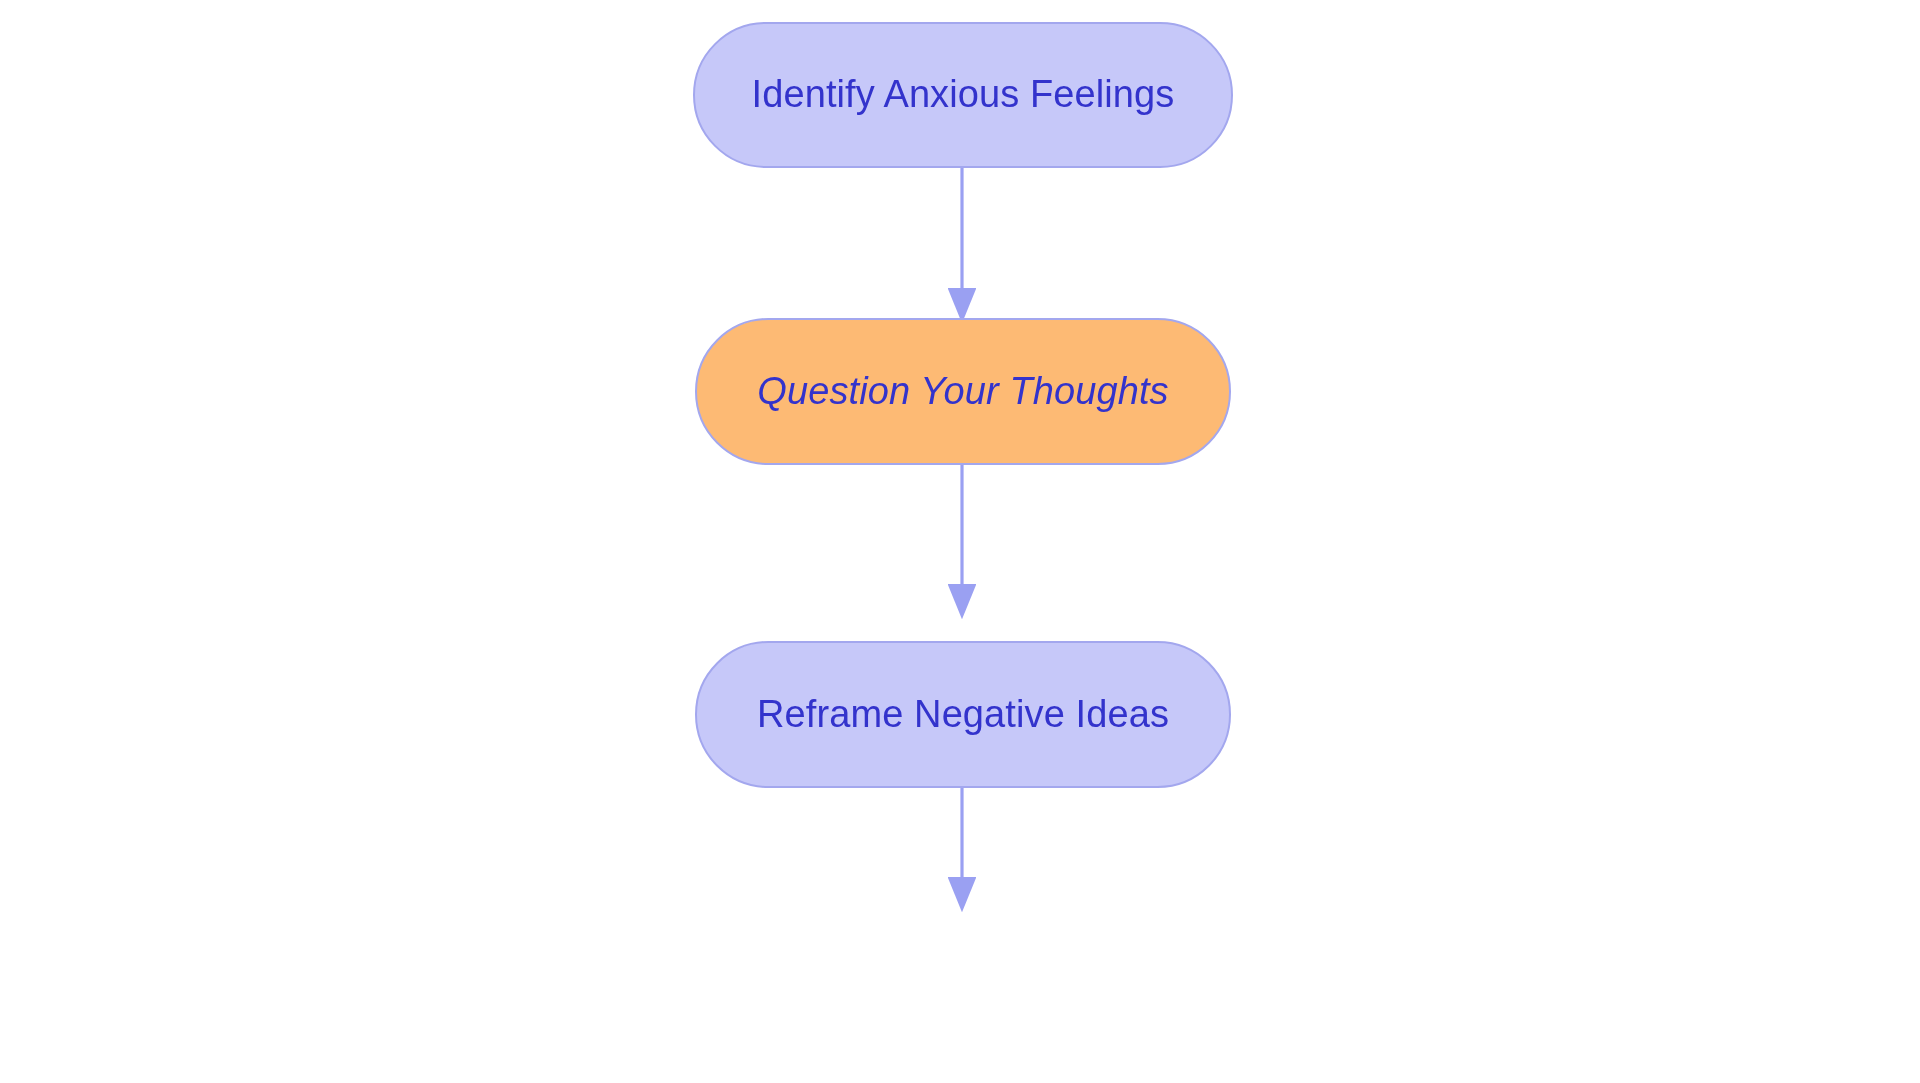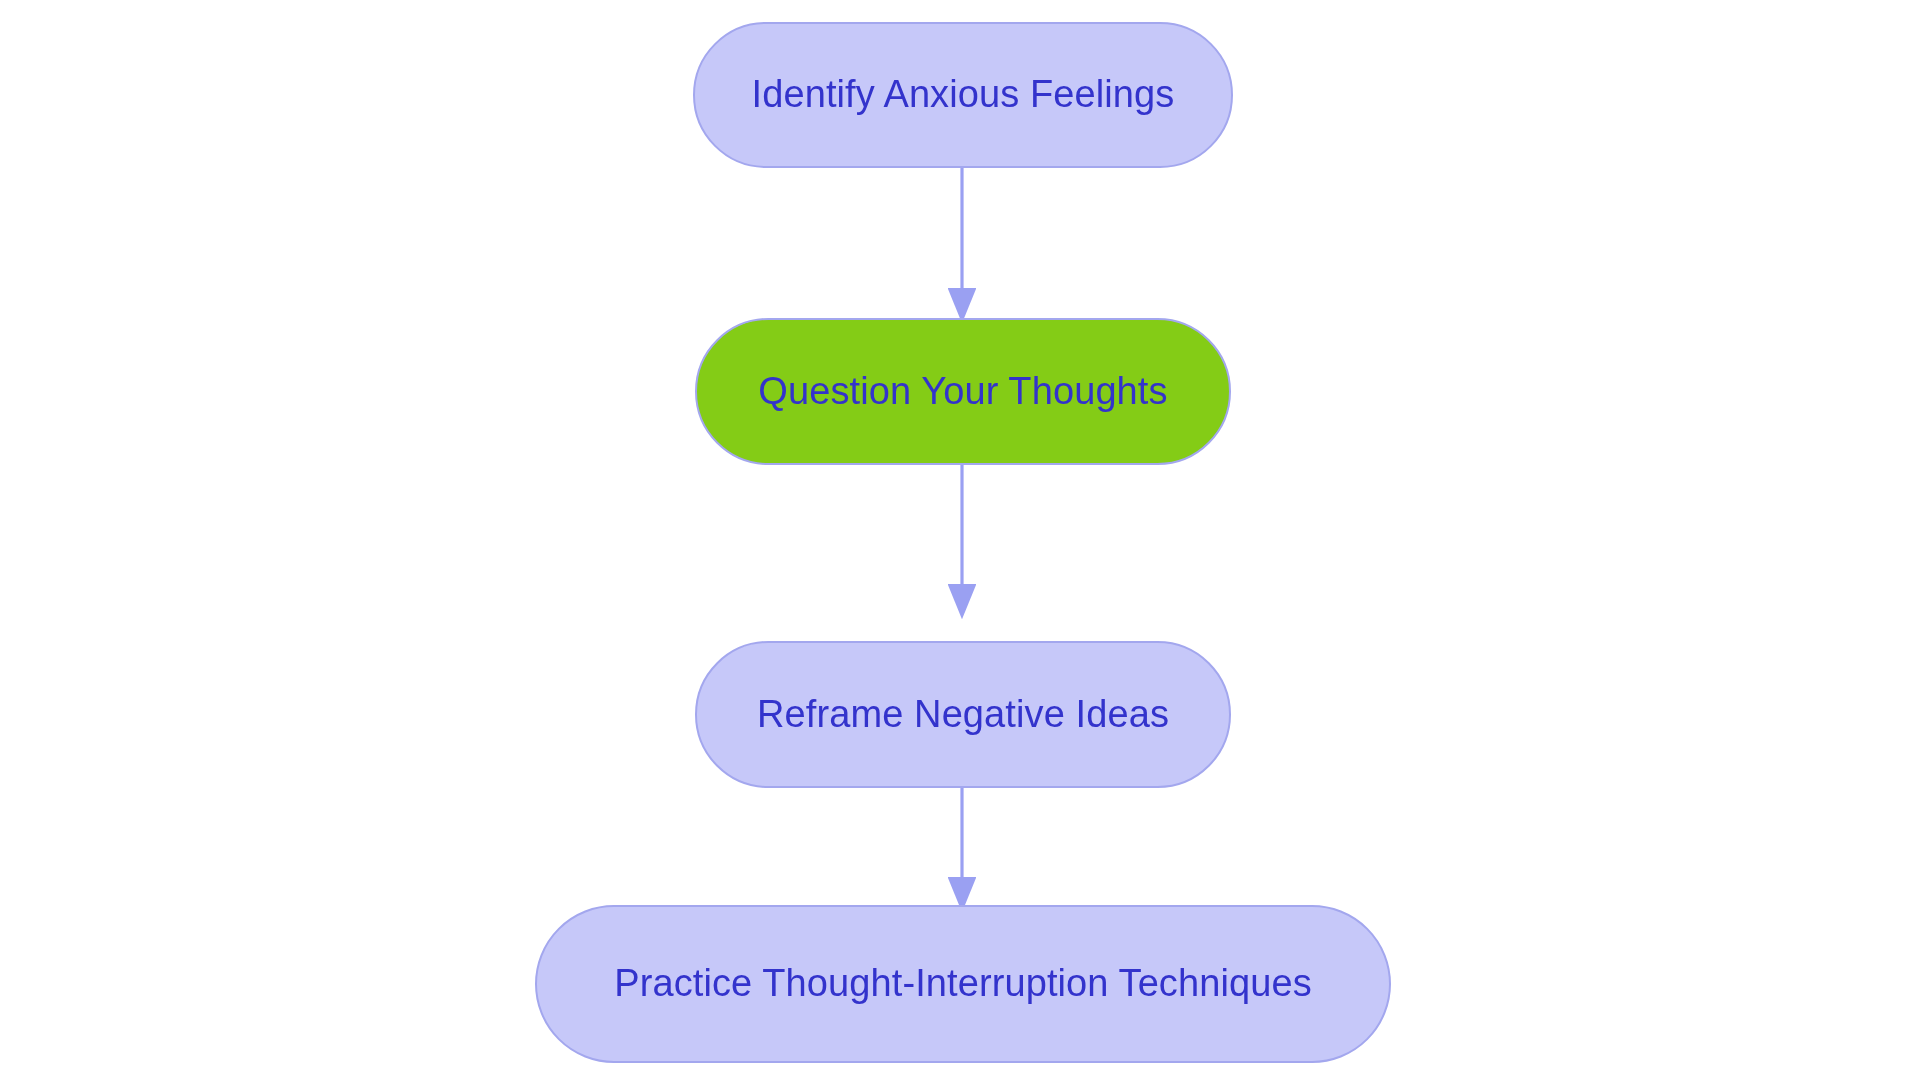--- a/index.html
+++ b/index.html
@@ -79,25 +79,22 @@
 
     <line x1="962" y1="465" x2="962" y2="586" stroke="#9aa0f2" stroke-width="3.2" marker-end="url(#arrowhead)"></line>
 
     <line x1="962" y1="760" x2="962" y2="879" stroke="#9aa0f2" stroke-width="3.2" marker-end="url(#arrowhead)"></line>
   </svg>
 
   <div class="flow-node" id="node-0" style="background: rgb(198, 200, 249); border-color: rgb(163, 167, 238); color: rgb(51, 51, 204);">
     <span class="node-label">Identify Anxious Feelings</span>
   </div>
 
-  <div class="flow-node" id="node-1" style="background: #84cc16; border-color: rgb(163, 167, 238); color: rgb(51, 51, 204);">
+  <div class="flow-node" id="node-1" style="background: #fdba74; border-color: rgb(163, 167, 238); color: rgb(51, 51, 204); font-style: italic;">
     <span class="node-label">Question Your Thoughts</span>
   </div>
 
   <div class="flow-node" id="node-2" style="background: rgb(198, 200, 249); border-color: rgb(163, 167, 238); color: rgb(51, 51, 204); margin-top: 28px;">
     <span class="node-label">Reframe Negative Ideas</span>
   </div>
 
-  <div class="flow-node" id="node-3" style="background: rgb(198, 200, 249); border-color: rgb(163, 167, 238); color: rgb(51, 51, 204);">
-    <span class="node-label">Practice Thought-Interruption Techniques</span>
-  </div>
 
 </div>
 
 </body></html>

